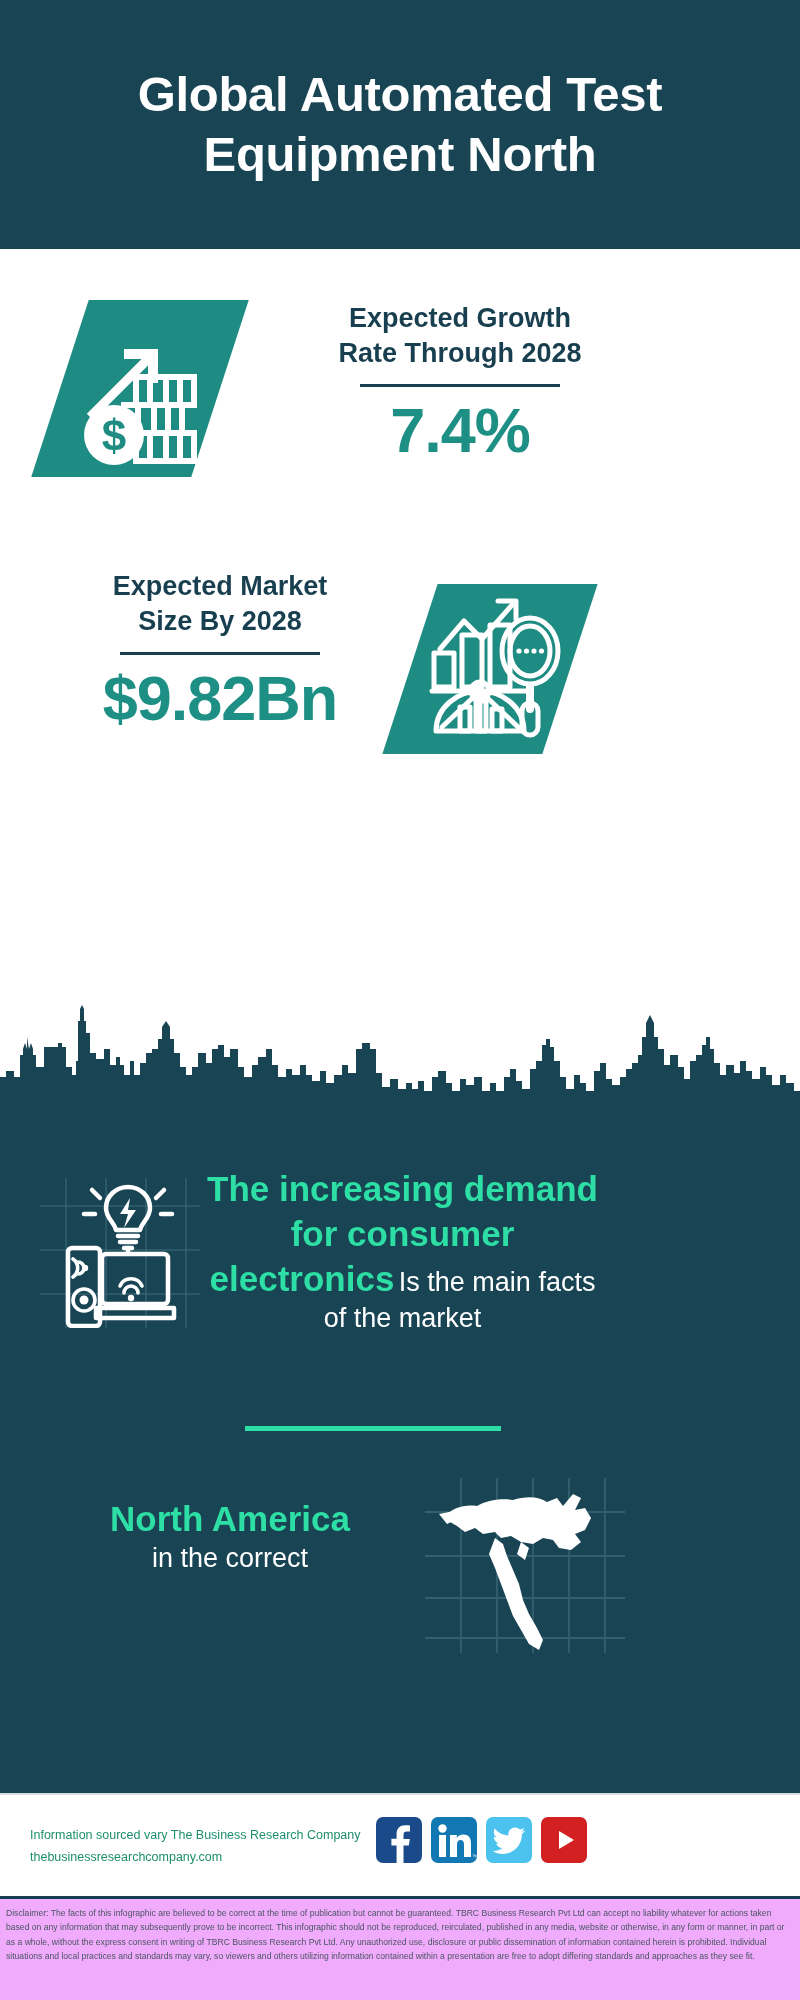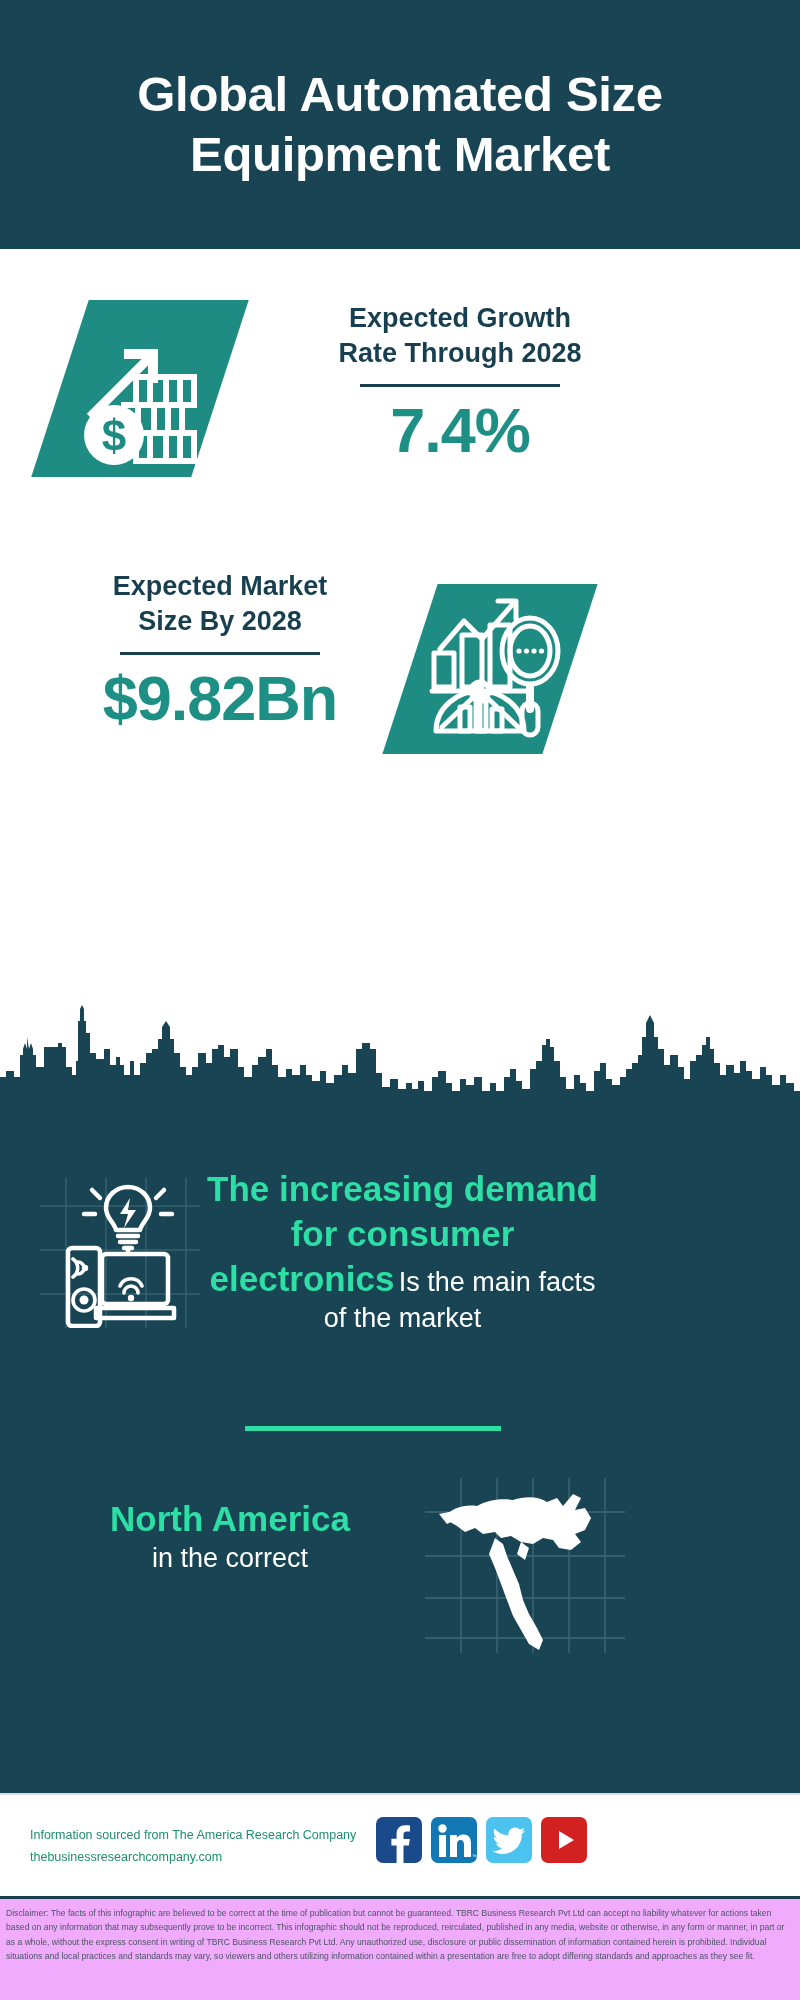--- a/index.html
+++ b/index.html
@@ -137,21 +137,21 @@
     color:#4a5560; font-size:8.6px; line-height:1.66;
     text-align:left;
   }
 </style>
 </head>
 <body>
 
 <div class="page">
 
   <div class="header">
-    <div class="header-title">Global Automated Size Equipment Market</div>
+    <div class="header-title">Global Automated Test Equipment North</div>
   </div>
 
   <div class="stat1">
     <div class="para para-1"></div>
     <svg class="icon-money" viewBox="0 0 160 163">
       <g fill="none" stroke="#ffffff" stroke-width="9" stroke-linecap="butt">
         <path d="M28 110 L92 46"></path>
       </g>
       <path d="M62 42 L96 42 L96 76 L86 76 L86 52 L62 52 Z" fill="#ffffff"></path>
       <g fill="none" stroke="#ffffff" stroke-width="6">
@@ -287,21 +287,21 @@
         <line x1="0" y1="160" x2="200" y2="160"></line>
       </g>
       <path fill="#ffffff" d="M18 40 C26 30 40 26 52 28 C62 22 76 20 88 22 C100 18 114 18 122 24 L132 20 L138 28 L148 16 L156 20 L150 32 L160 30 L166 40 L160 52 L150 56 L156 64 L146 72 L134 70 L128 62 L118 60 L108 66 L96 64 L86 58 L76 60 L70 54 L58 56 L50 50 L40 54 L32 48 Z M70 60 L78 66 L82 78 L88 92 L94 106 L98 122 L104 136 L112 150 L118 162 L114 172 L104 166 L96 152 L88 138 L82 122 L76 106 L70 90 L64 76 Z M96 64 L104 70 L100 82 L92 76 Z"></path>
       <path fill="#ffffff" d="M14 36 L24 34 L30 42 L22 46 Z"></path>
       <path fill="#ffffff" d="M150 40 L160 36 L164 44 L156 48 Z"></path>
     </svg>
   </div>
 
   <div class="footer">
     <div class="footer-text">
-      <div>Information sourced from The America Research Company</div>
+      <div>Information sourced vary The Business Research Company</div>
       <div>thebusinessresearchcompany.com</div>
     </div>
     <div class="socials">
       <div class="soc soc-fb">
         <svg width="46" height="46" viewBox="0 0 46 46">
           <path fill="#ffffff" d="M27.5 46 V28.5 h5.4 l0.9 -6.6 h-6.3 v-4.2 c0 -1.9 0.6 -3.2 3.3 -3.2 h3.2 V8.6 c-0.6 -0.1 -2.6 -0.3 -5 -0.3 -5 0 -8.4 3 -8.4 8.6 v4.9 h-5.2 v6.6 h5.2 V46 Z"></path>
         </svg>
       </div>
       <div class="soc soc-li">
         <svg width="46" height="46" viewBox="0 0 46 46">

